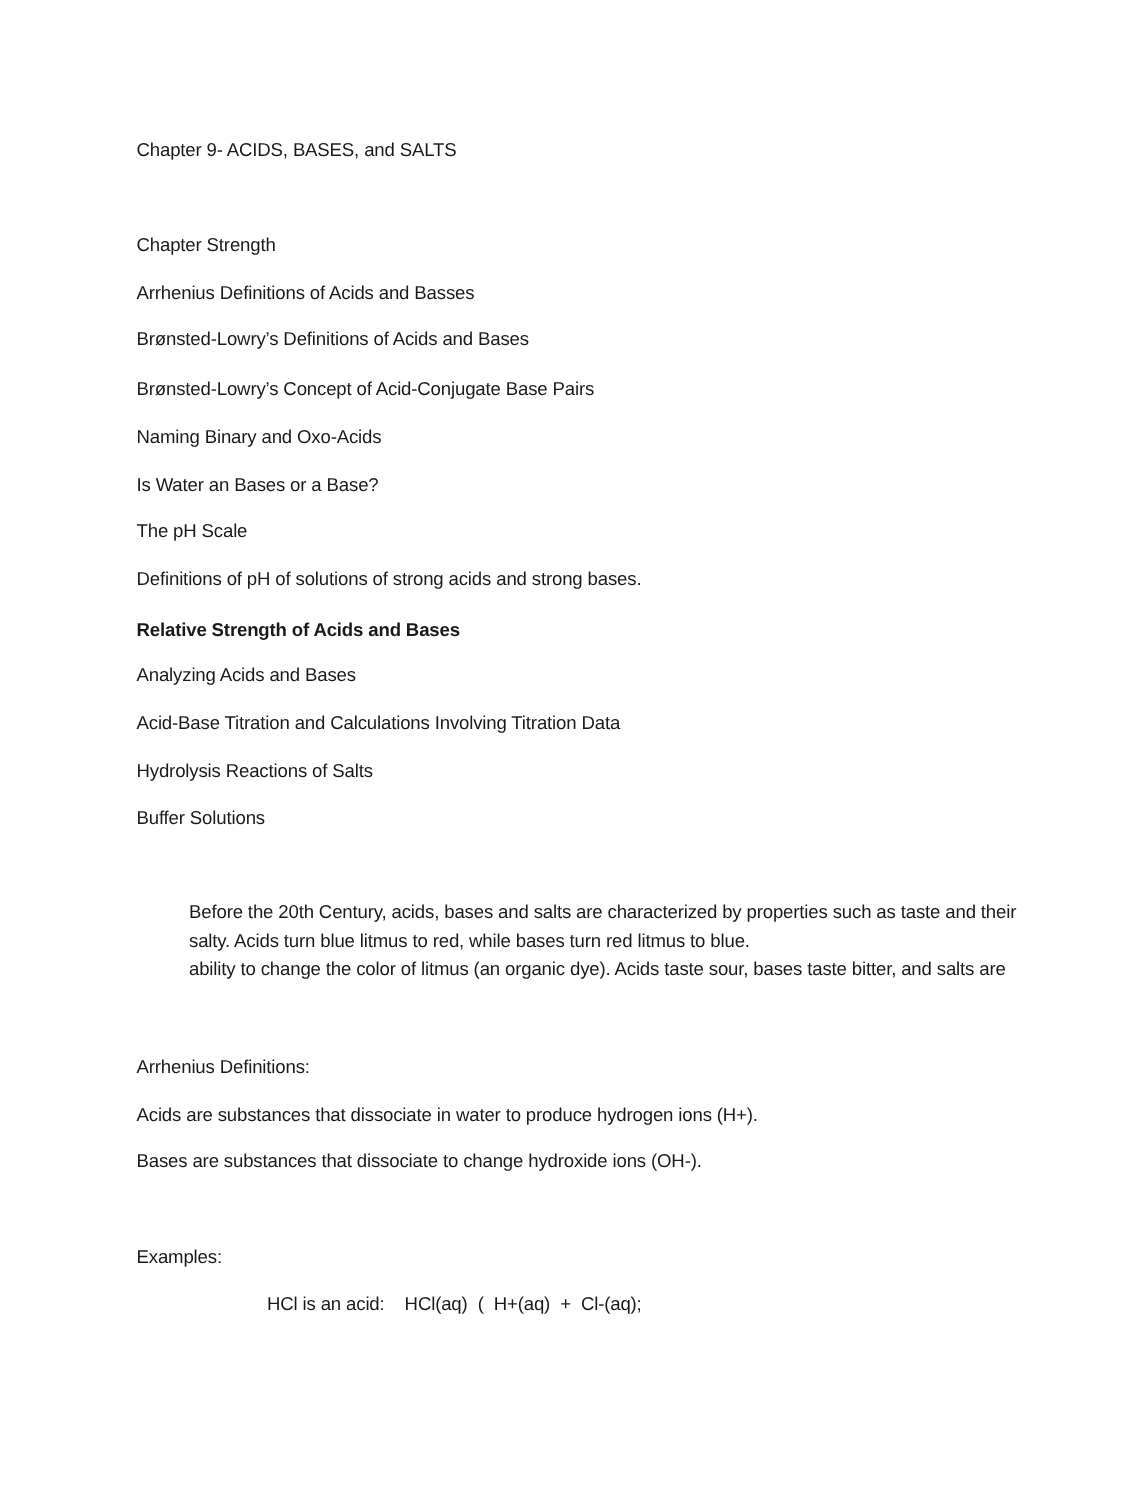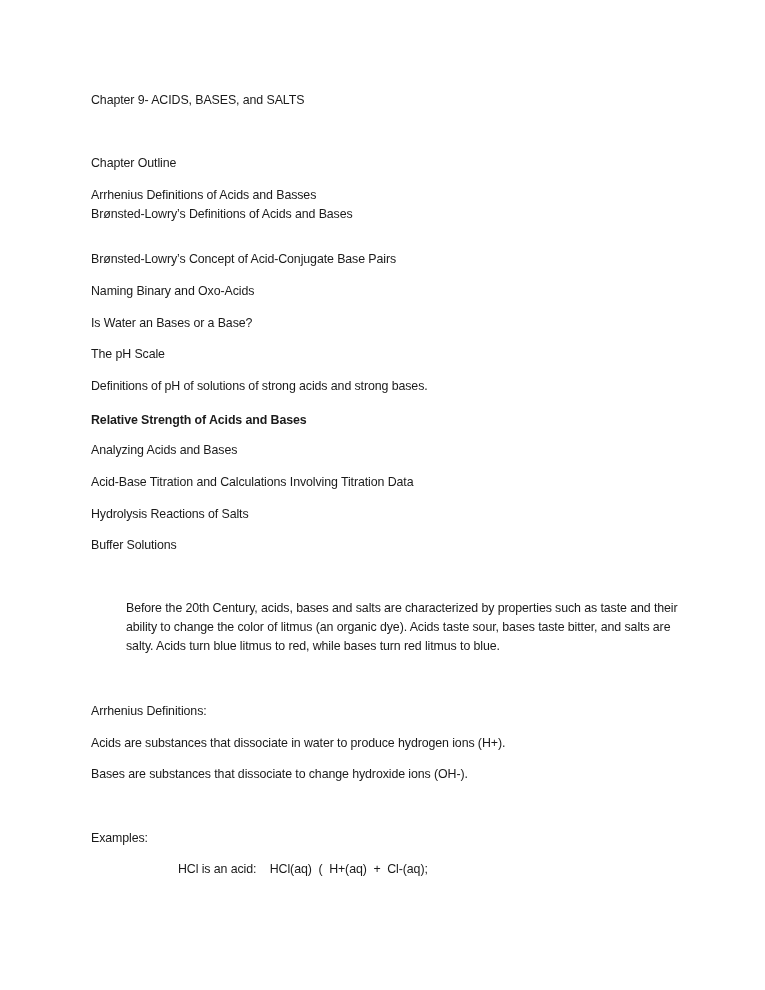--- a/index.html
+++ b/index.html
@@ -31,39 +31,39 @@
     }
     .para span { display: block; white-space: nowrap; }
     .indent { left: 135px; }
   </style>
 </head>
 <body>
 
 <div>
   <div class="line" style="top:92px;">Chapter 9- ACIDS, BASES, and SALTS</div>
 
-  <div class="line" style="top:155px;">Chapter Outline</div>
+  <div class="line" style="top:155px;">Chapter Strength</div>
 
   <div class="line" style="top:187px;">Arrhenius Definitions of Acids and Basses</div>
-  <div class="line" style="top:206px;">Brønsted-Lowry’s Definitions of Acids and Bases</div>
+  <div class="line" style="top:218px;">Brønsted-Lowry’s Definitions of Acids and Bases</div>
   <div class="line" style="top:251px;">Brønsted-Lowry’s Concept of Acid-Conjugate Base Pairs</div>
   <div class="line" style="top:283px;">Naming Binary and Oxo-Acids</div>
   <div class="line" style="top:315px;">Is Water an Bases or a Base?</div>
   <div class="line" style="top:346px;">The pH Scale</div>
   <div class="line" style="top:378px;">Definitions of pH of solutions of strong acids and strong bases.</div>
   <div class="line" style="top:412px;font-weight:bold;">Relative Strength of Acids and Bases</div>
   <div class="line" style="top:442px;">Analyzing Acids and Bases</div>
   <div class="line" style="top:474px;">Acid-Base Titration and Calculations Involving Titration Data</div>
   <div class="line" style="top:506px;">Hydrolysis Reactions of Salts</div>
   <div class="line" style="top:537px;">Buffer Solutions</div>
 
   <div class="para" style="top:599px;margin-left:35px;">
     <span>Before the 20th Century, acids, bases and salts are characterized by properties such as taste and their</span>
+    <span>salty. Acids turn blue litmus to red, while bases turn red litmus to blue.</span>
     <span>ability to change the color of litmus (an organic dye). Acids taste sour, bases taste bitter, and salts are</span>
-    <span>salty. Acids turn blue litmus to red, while bases turn red litmus to blue.</span>
   </div>
 
   <div class="line" style="top:703px;">Arrhenius Definitions:</div>
   <div class="line" style="top:735px;">Acids are substances that dissociate in water to produce hydrogen ions (H+).</div>
   <div class="line" style="top:766px;">Bases are substances that dissociate to change hydroxide ions (OH-).</div>
 
   <div class="line" style="top:830px;">Examples:</div>
   <div class="line indent" style="top:861px; white-space:pre;margin-left:43px;">HCl is an acid:    HCl(aq)  (  H+(aq)  +  Cl-(aq);</div>
 </div>
 

